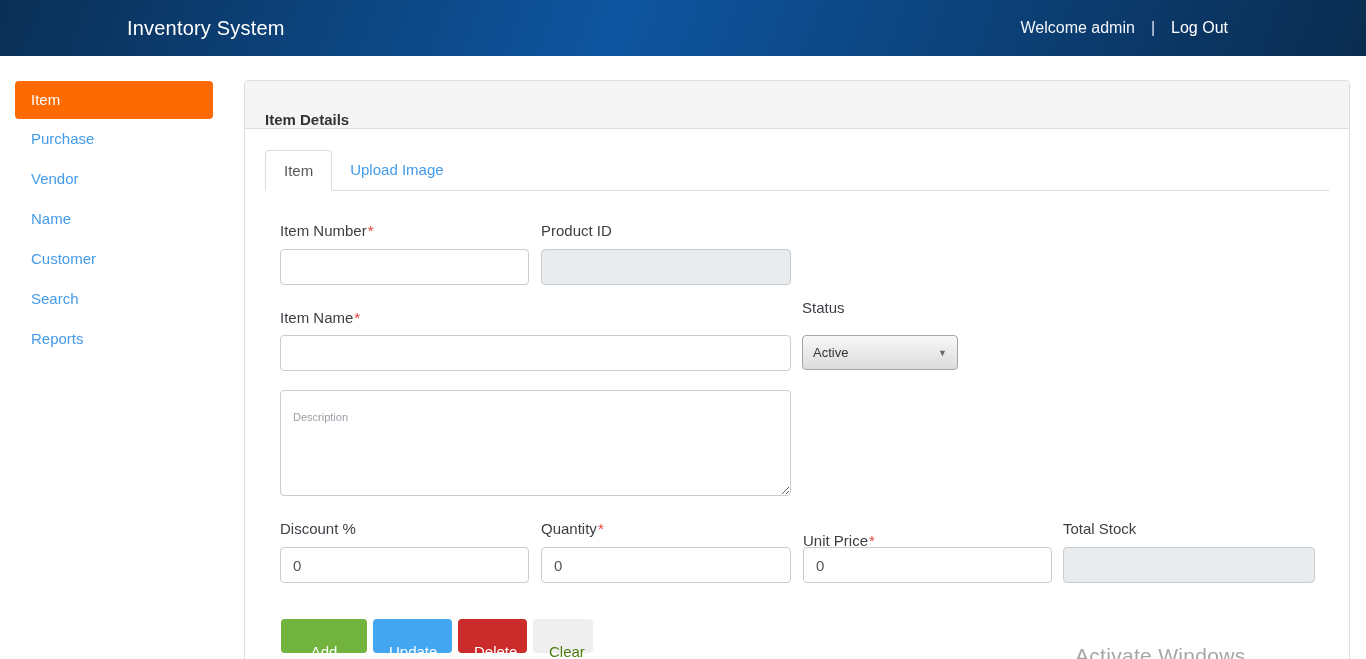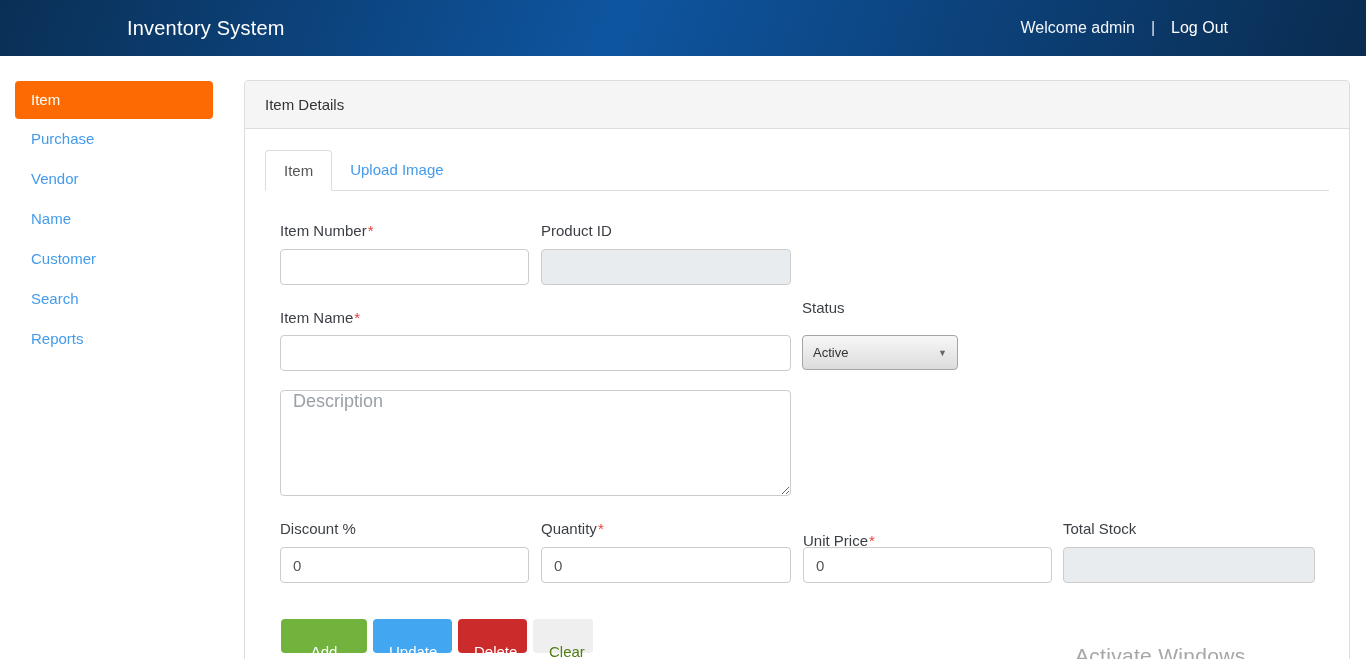--- a/index.html
+++ b/index.html
@@ -34,21 +34,21 @@
   .sidebar .side-link:first-of-type { margin-top:2px; }
 
   
   .panel {
     position:absolute; left:244px; top:80px; width:1106px; height:660px;
     background:#fff; border:1px solid var(--panel-border,#ddd); border-radius:4px;
   }
   .panel-header {
     height:48px; background:var(--panel-header-bg,#f5f5f5);
     border-bottom:1px solid var(--panel-border,#ddd); border-radius:4px 4px 0 0;
-    display:flex; align-items:center; padding-left:20px; font-size:15px; color:#333;
+    display:flex; align-items:flex-end; padding-left:20px; font-size:15px; color:#333;font-weight:bold;
   }
   .panel-body { position:relative; height:611px; }
 
   
   .tabbar {
     position:absolute; top:21px; left:20px; width:1064px; height:41px;
     border-bottom:1px solid var(--panel-border,#ddd);
     display:flex; align-items:flex-end;
   }
   .tab {
@@ -66,21 +66,21 @@
   .flabel { position:absolute; font-size:15px; color:#3b3f44; line-height:20px; }
   .req { color:var(--required-red,#e8403a); margin-left:1px; }
   .txt {
     position:absolute; height:36px; border:1px solid #ccc; border-radius:4px;
     padding:0 12px; font-size:15px; color:#555; background:#fff;
     font-family:inherit; outline:none;
   }
   .txt.disabled { background:var(--disabled-bg,#e9ecef); }
   .tarea {
     position:absolute; border:1px solid #ccc; border-radius:4px;
-    padding:0 12px; font-size:18px; color:#4c1d95; background:#fff;
+    padding:20px 12px; font-size:11px; color:#4c1d95; background:#fff;
     font-family:inherit; outline:none; resize:both;
   }
   .tarea::placeholder, .txt::placeholder { color:#9aa0a6; }
   .select-wrap {
     position:absolute; width:156px; height:35px; border:1px solid #a5a5a5; border-radius:4px;
     background:linear-gradient(#f7f7f7,#dcdcdc); cursor:pointer;
     display:flex; align-items:center; padding:0 10px; font-size:13px; color:#333;
   }
   .select-caret { margin-left:auto; font-size:9px; color:#666; }
 

